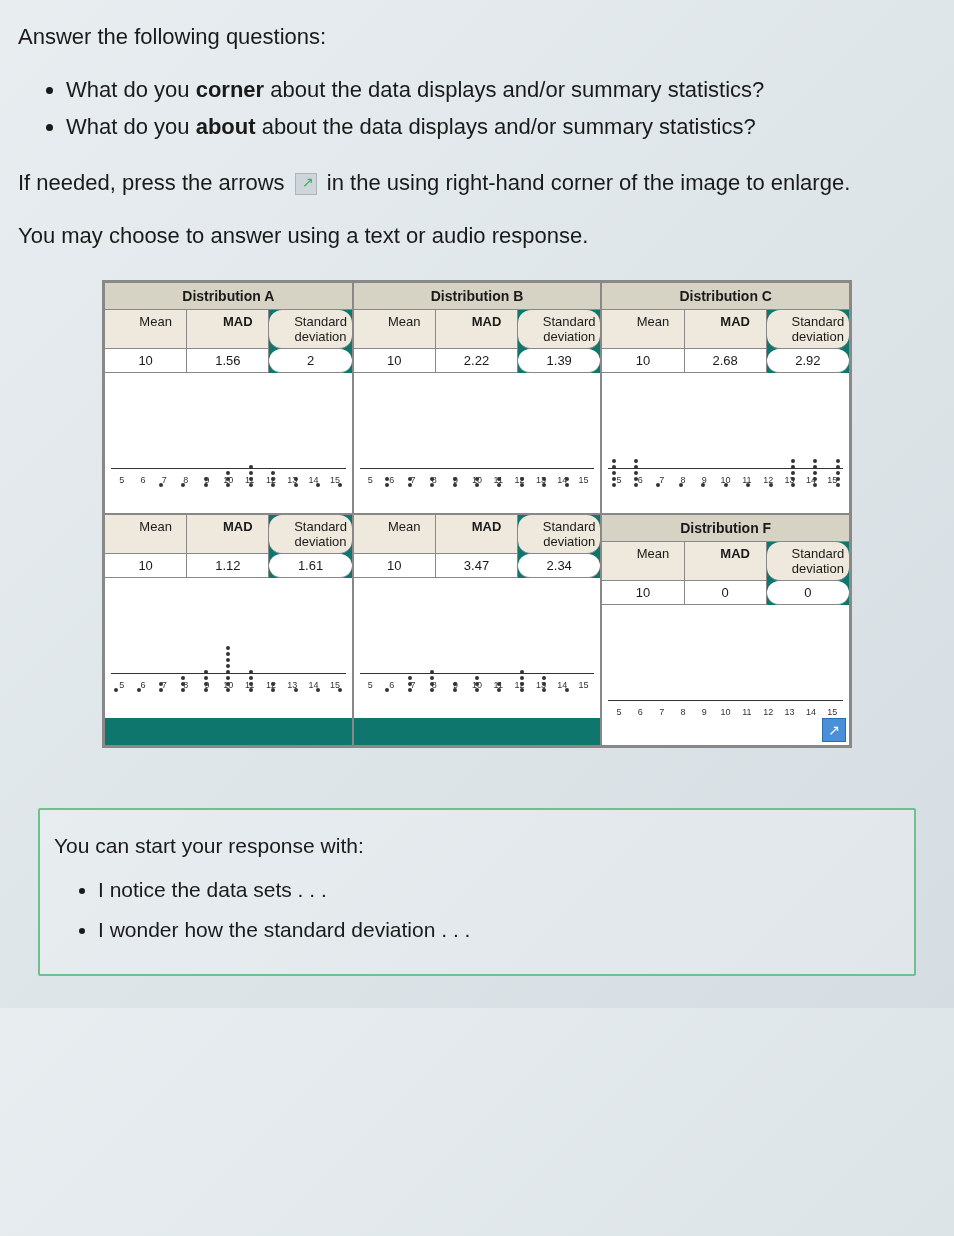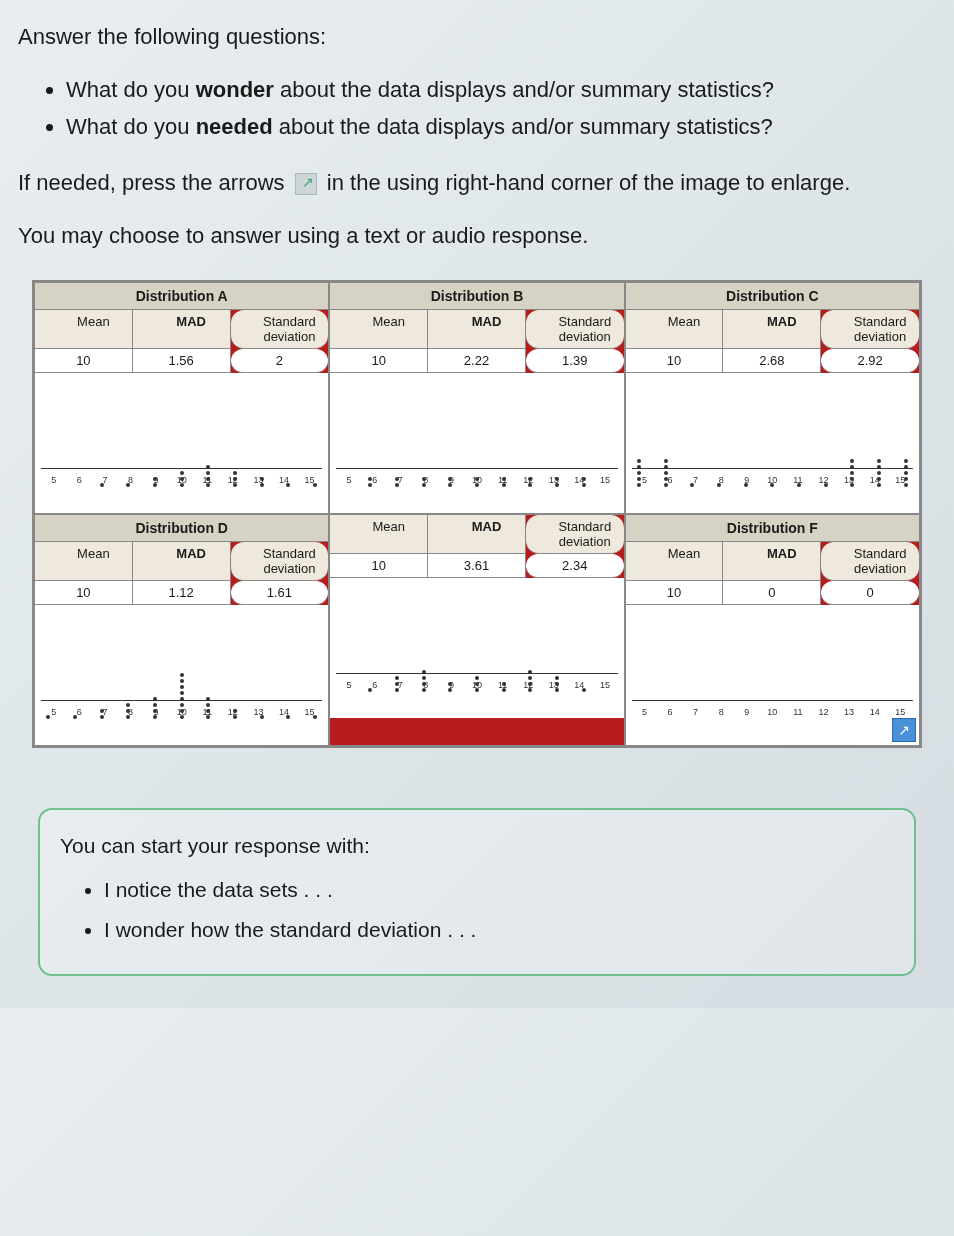--- a/index.html
+++ b/index.html
@@ -23,22 +23,22 @@
     margin: 0 4px;
   }
   .arrows-icon::after {
     content: "↗"; position: absolute; top: -2px; right: 2px;
     font-size: 14px; color: #4a6;
   }
   .choose { font-size: 22px; line-height: 1.5; margin-bottom: 28px; }
 
   .grid-wrap {
     margin: 0 auto 60px auto;
-    width: 890px;
-    background: #b91c1c;
+    width: 750px;
+    background: #0f766e;
     border: 2px solid #888;
     display: grid;
     grid-template-columns: 1fr 1fr 1fr;
     position: relative;
   }
   .dist-cell { border: 1px solid #888; }
   .dist-title {
     background: #d6d2c4;
     text-align: center;
     font-weight: 700;
@@ -82,39 +82,39 @@
   .expand-icon {
     position: absolute; right: 4px; bottom: 4px;
     width: 24px; height: 24px;
     background: #4a90d9; border: 1px solid #2a6db0;
     color: #fff; font-size: 14px; text-align: center; line-height: 22px;
     cursor: pointer;
   }
 
   .response-box {
     border: 2px solid #6fbf8f;
-    border-radius: 14px;
-    padding: 24px 20px;
+    border-radius: 2px;
+    padding: 24px 14px;
     background: rgba(255,255,255,0.25);
     margin: 12px 20px;
   }
   .response-box p { font-size: 21px; margin-bottom: 12px; }
   .response-box ul { list-style: disc; margin-left: 44px; font-size: 21px; line-height: 1.9; }
 </style>
 </head>
 <body>
 
 <p class="intro">Answer the following questions:</p>
 
 <ul class="questions">
   <li>
-    <span>What do you </span><strong>wonder</strong><span> about the data displays and/or summary statistics?</span>
+    <span>What do you </span><strong>corner</strong><span> about the data displays and/or summary statistics?</span>
   </li>
   <li>
-    <span>What do you </span><strong>needed</strong><span> about the data displays and/or summary statistics?</span>
+    <span>What do you </span><strong>about</strong><span> about the data displays and/or summary statistics?</span>
   </li>
 </ul>
 
 <p class="arrows-note">
   <span>If needed, press the arrows </span>
   <span class="arrows-icon"></span>
   <span> in the using right-hand corner of the image to enlarge.</span>
 </p>
 
 <p class="choose">You may choose to answer using a text or audio response.</p>
@@ -389,21 +389,20 @@
         <div class="dotcol" style="left: calc(95.4545% - 3px);">
           <div class="dot"></div>
           <div class="dot"></div>
           <div class="dot"></div>
           <div class="dot"></div>
           <div class="dot"></div>
         </div>
       </div>
     </div>
     <div class="dist-cell">
-      <div class="dist-title">Distribution D</div>
       <div class="stat-row stat-head">
         <div>Mean</div>
         <div class="mad">MAD</div>
         <div>Standard deviation</div>
       </div>
       <div class="stat-row">
         <div>10</div>
         <div>1.12</div>
         <div>1.61</div>
       </div>
@@ -496,21 +495,21 @@
       </div>
     </div>
     <div class="dist-cell">
       <div class="stat-row stat-head">
         <div>Mean</div>
         <div class="mad">MAD</div>
         <div>Standard deviation</div>
       </div>
       <div class="stat-row">
         <div>10</div>
-        <div>3.61</div>
+        <div>3.47</div>
         <div>2.34</div>
       </div>
       <div class="dot-area">
         <div class="axis">
           <div class="tick">
             <span>5</span>
           </div>
           <div class="tick">
             <span>6</span>
           </div>

